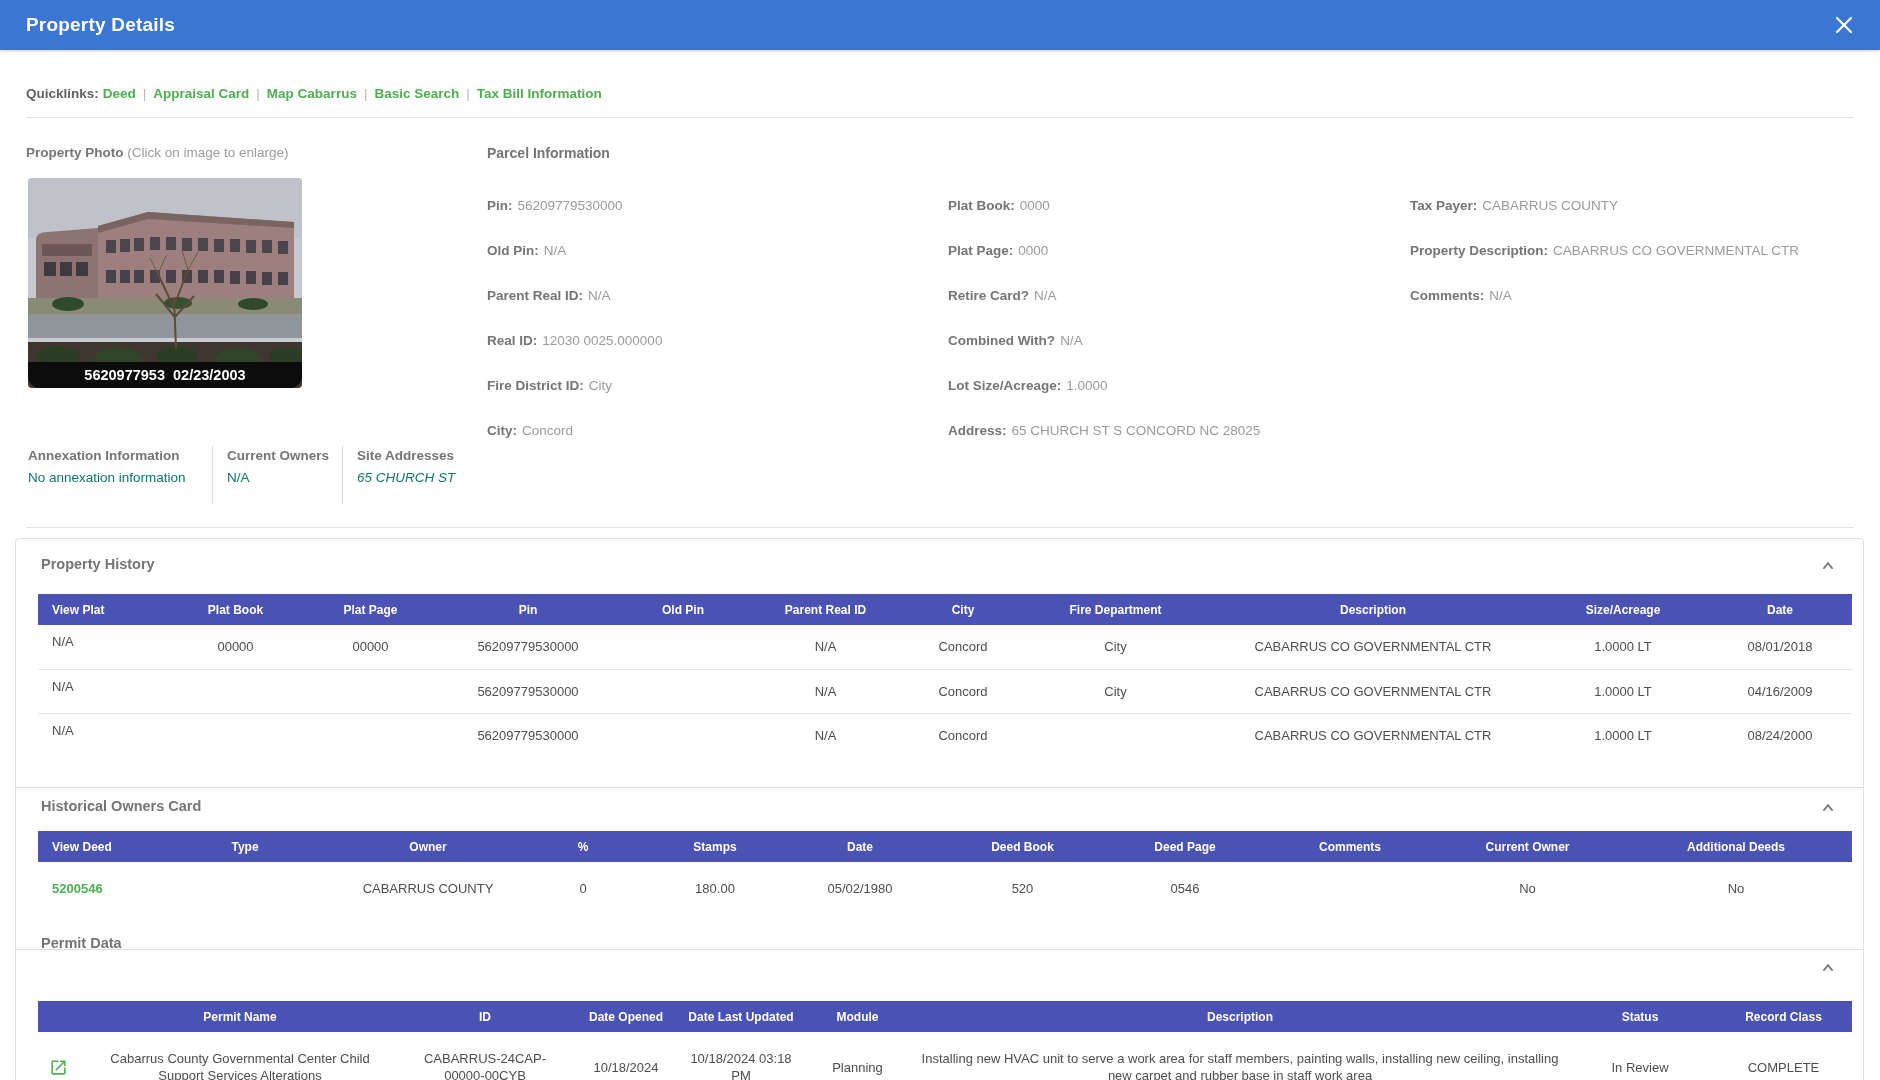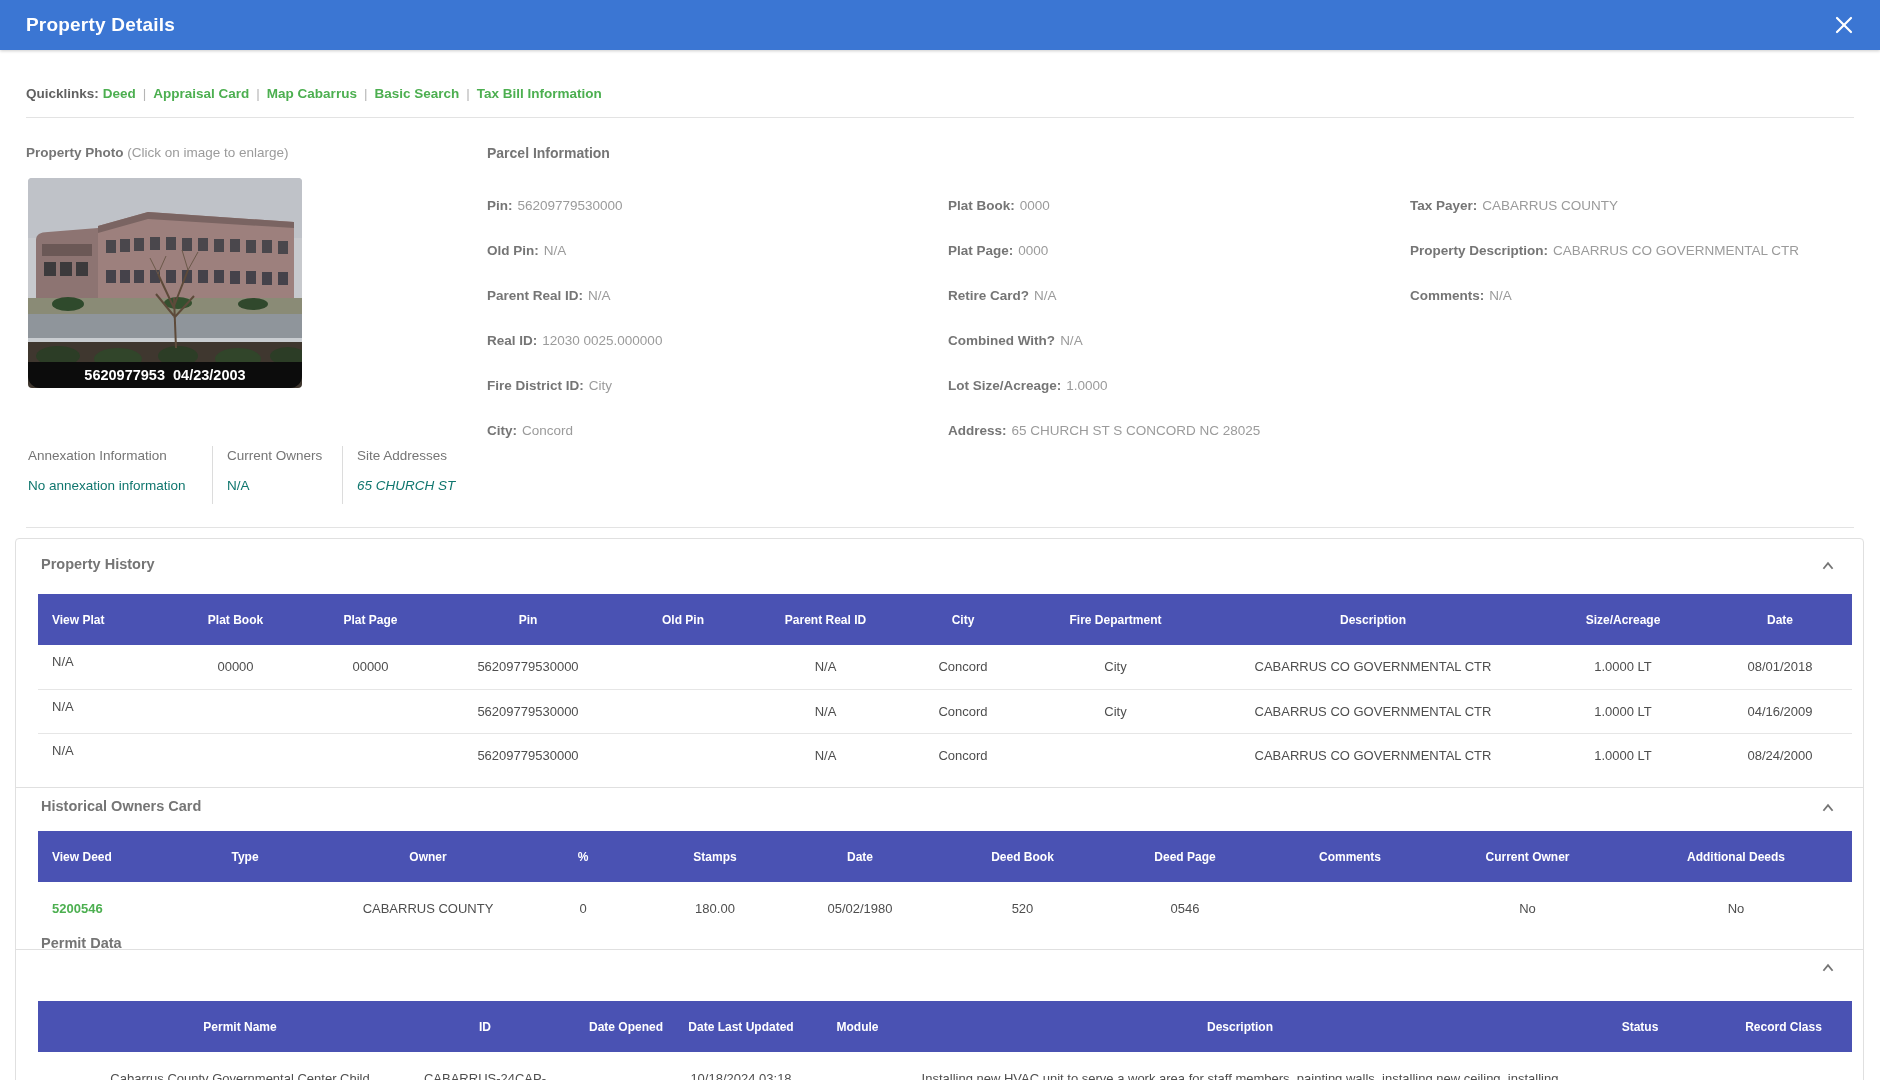--- a/index.html
+++ b/index.html
@@ -36,37 +36,37 @@
 
   
   .parcel-title { position:absolute; left:487px; top:145px; font-size:14px;
     font-weight:bold; color:#757575; }
   .fieldcol { position:absolute; top:189px; }
   .fieldcol .field { height:36px; font-size:13.5px; color:#9b9b9b; white-space:nowrap;margin-top:9px; }
   .fieldcol .flabel { font-weight:bold; color:#757575; margin-right:5px; }
 
   
   .annex { position:absolute; top:448px; }
-  .annex .atitle { font-size:13.5px; font-weight:normal; color:#757575; margin-bottom:15px; }
+  .annex .atitle { font-size:13.5px; font-weight:bold; color:#757575; margin-bottom:7px; }
   .annex .avalue { font-size:13.5px; color:#0f766e; }
   .annex .avalue.italic { font-style:italic; }
   .vdiv { position:absolute; top:446px; width:0; height:58px; border-left:1px solid #dcdcdc; }
 
   
   .card { position:absolute; left:15px; top:538px; width:1849px; height:1140px;
     background:#fff; border:1px solid #e0e0e0; border-radius:4px; }
   .section-title { position:absolute; left:25px; font-size:14.5px; font-weight:bold; color:#757575; }
   .chevron { position:absolute; right:24px; width:22px; height:22px; cursor:pointer; }
   .sec-div { position:absolute; left:0; width:1847px; border-top:1px solid #e0e0e0; }
 
   
   table.dtable { position:absolute; left:22px; width:1814px; border-collapse:collapse;
     table-layout:fixed; }
   table.dtable th { background:#4a52b3; color:#fff; font-size:12px; font-weight:bold;
-    height:51px; text-align:center; vertical-align:middle; padding:0 4px; overflow:hidden; }
+    height:31px; text-align:center; vertical-align:middle; padding:0 4px; overflow:hidden; }
   table.dtable td { font-size:13px; color:#4e4e4e; text-align:center; vertical-align:middle;
     padding:2px 6px; line-height:17px; overflow:hidden; }
   table.dtable th:first-child { text-align:left; padding-left:14px; }
   table.dtable td:first-child { text-align:left; padding-left:14px; }
 
   table.history td { height:44px; }
   table.history tbody tr + tr td { border-top:1px solid #e6e6e6; }
   table.history td:first-child { vertical-align:top; padding-top:8px; }
 
   table.owners td { height:52px; }
@@ -158,21 +158,21 @@
       <ellipse cx="210" cy="181" rx="23" ry="11" fill="#31452a"></ellipse>
       <ellipse cx="260" cy="178" rx="18" ry="9" fill="#2c3d26"></ellipse>
 
       <g stroke="#5d4a3a" stroke-width="2" fill="none">
         <path d="M148 170 L146 120 M146 130 L130 96 M146 128 L160 92 M146 140 L166 118 M146 138 L128 116"></path>
       </g>
       <g stroke="#6b584a" stroke-width="1" fill="none">
         <path d="M130 96 L122 80 M130 96 L138 78 M160 92 L154 72 M160 92 L170 74"></path>
       </g>
     </svg>
-    <div class="caption">5620977953  04/23/2003</div>
+    <div class="caption">5620977953  02/23/2003</div>
   </div>
 
   <div class="parcel-title">Parcel Information</div>
   <div class="fieldcol" style="left:487px">
       <div class="field"><span class="flabel">Pin:</span><span class="fvalue">56209779530000</span></div>
       <div class="field"><span class="flabel">Old Pin:</span><span class="fvalue">N/A</span></div>
       <div class="field"><span class="flabel">Parent Real ID:</span><span class="fvalue">N/A</span></div>
       <div class="field"><span class="flabel">Real ID:</span><span class="fvalue">12030 0025.000000</span></div>
       <div class="field"><span class="flabel">Fire District ID:</span><span class="fvalue">City</span></div>
       <div class="field"><span class="flabel">City:</span><span class="fvalue">Concord</span></div>

